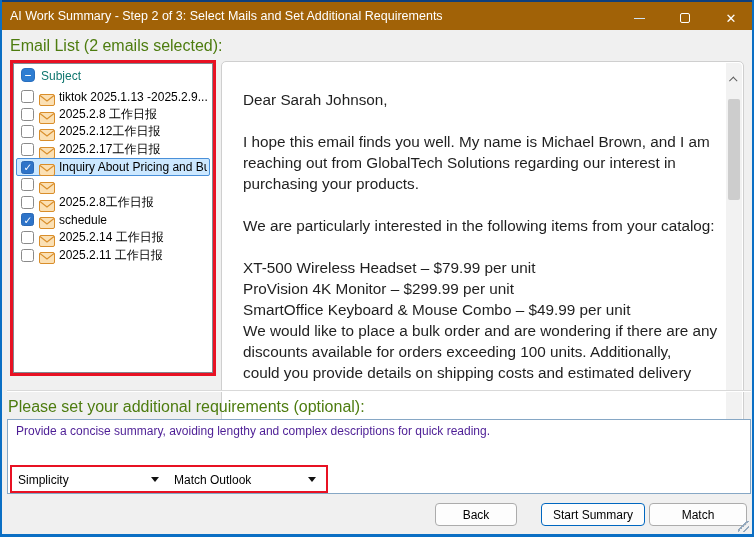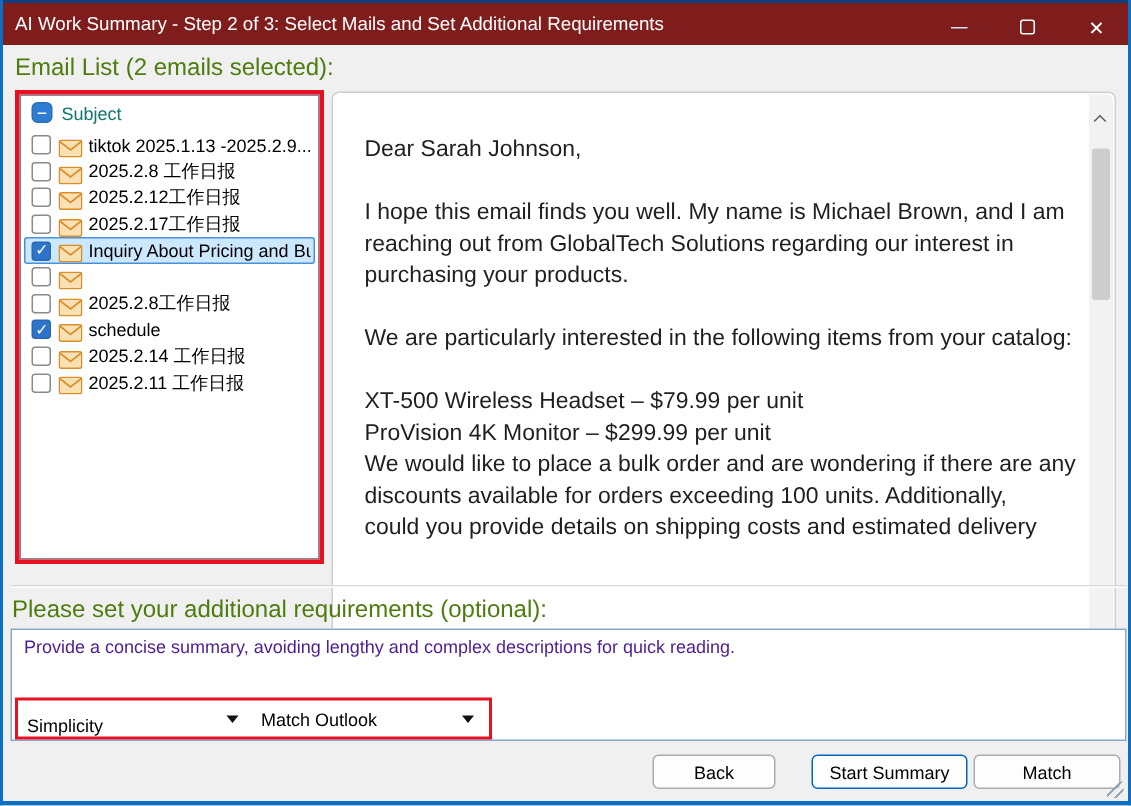--- a/index.html
+++ b/index.html
@@ -4,21 +4,21 @@
 <style>
   html,body{margin:0;padding:0;background:#cfcfcf;}
   *{box-sizing:border-box;font-family:"Liberation Sans","DejaVu Sans",sans-serif;}
   .window{
     position:relative;width:754px;height:537px;background:#f0f0f0;
     border-left:2px solid #0b6fc4;border-right:2px solid #0b6fc4;border-bottom:3px solid #0b6fc4;
     overflow:hidden;
   }
   
   .titlebar{
-    position:absolute;left:-2px;top:0;width:754px;height:30px;background:#7f1d1d;
+    position:absolute;left:-2px;top:0;width:754px;height:30px;background:#a16207;
     border-top:2px solid #0d3f7e;display:flex;align-items:center;color:#fff;
   }
   .titlebar .title{font-size:12.5px;padding-left:10px;white-space:nowrap;}
   .win-controls{position:absolute;right:0;top:2px;height:28px;display:flex;}
   .win-btn{width:46px;height:28px;display:flex;align-items:center;justify-content:center;color:#fff;cursor:default;}
   .min-glyph{display:block;width:11px;height:1px;background:#cfe3f5;}
   .max-glyph{display:block;width:10px;height:10px;border:1.2px solid #fff;border-radius:2px;}
   .close-glyph{font-size:13px;line-height:1;color:#fff;}
   
   .section-label{position:absolute;font-size:16px;color:#4d7c0f;white-space:nowrap;}
@@ -79,21 +79,21 @@
     border-top:1px solid #d9d9d9;border-bottom:1px solid #ffffff;}
   
   .req-box{
     position:absolute;left:5px;top:419px;width:744px;height:75px;
     background:#fff;border:1px solid #86a7c5;
   }
   .req-text{position:absolute;left:8px;top:4px;right:6px;font-size:12px;color:#4c1d95;}
   .combo{
     position:absolute;top:48px;height:23px;background:#fff;display:flex;align-items:center;cursor:default;
   }
-  .combo1{left:5px;width:153px;align-items:flex-end;}
+  .combo1{left:5px;width:153px;}
   .combo2{left:161px;width:154px;}
   .combo .val{font-size:12px;color:#000;padding-left:5px;white-space:nowrap;}
   .combo .arrow{
     position:absolute;right:7px;top:9px;width:0;height:0;
     border-left:4.5px solid transparent;border-right:4.5px solid transparent;border-top:5px solid #111;
   }
   
   .btn{
     position:absolute;top:503px;height:23px;background:#fdfdfd;border:1px solid #acacac;
     border-radius:4px;font-size:12px;color:#000;display:flex;align-items:center;justify-content:center;
@@ -225,20 +225,21 @@
         <div class="pline">Dear Sarah Johnson,</div>
         <div class="pline"></div>
         <div class="pline">I hope this email finds you well. My name is Michael Brown, and I am</div>
         <div class="pline">reaching out from GlobalTech Solutions regarding our interest in</div>
         <div class="pline">purchasing your products.</div>
         <div class="pline"></div>
         <div class="pline">We are particularly interested in the following items from your catalog:</div>
         <div class="pline"></div>
         <div class="pline">XT-500 Wireless Headset – $79.99 per unit</div>
         <div class="pline">ProVision 4K Monitor – $299.99 per unit</div>
+        <div class="pline">SmartOffice Keyboard &amp; Mouse Combo – $49.99 per unit</div>
         <div class="pline">We would like to place a bulk order and are wondering if there are any</div>
         <div class="pline">discounts available for orders exceeding 100 units. Additionally,</div>
         <div class="pline">could you provide details on shipping costs and estimated delivery</div>
       </div>
     <div class="scrollbar">
       <div class="scroll-arrow up">
         <span class="chev up"></span>
       </div>
       <div class="scroll-thumb"></div>
       <div class="scroll-arrow down">

